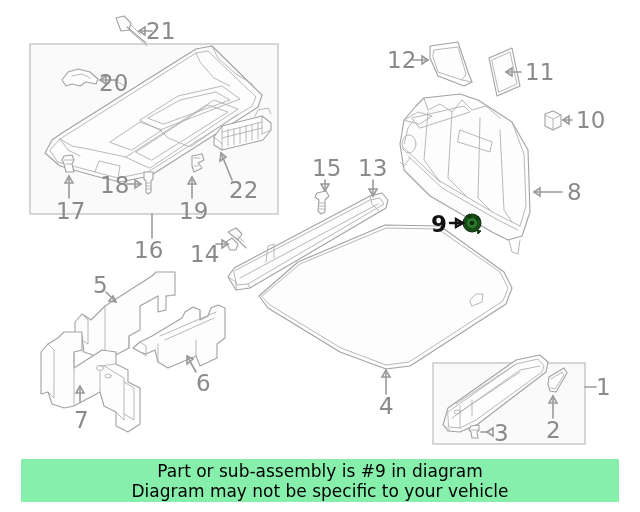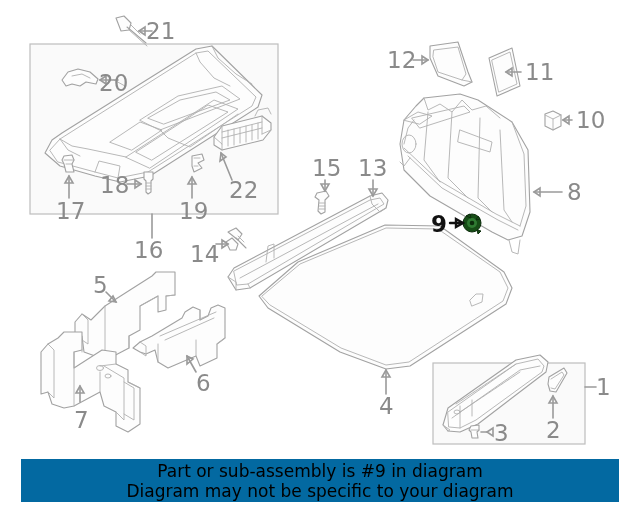--- a/index.html
+++ b/index.html
@@ -83,21 +83,21 @@
   .hl-part-in {
     fill: #2f7a32;
     stroke: none;
   }
   #banner {
     position: absolute;
     left: 21px;
     top: 459px;
     width: 598px;
     height: 43px;
-    background: #0369a1;
+    background: #86efac;
     display: flex;
     flex-direction: column;
     align-items: center;
     justify-content: center;
     box-sizing: border-box;
   }
   #banner .banner-line {
     font-family: "DejaVu Sans", sans-serif;
     font-size: 17px;
     color: #000000;
@@ -362,16 +362,16 @@
     <text class="callout-label" x="100" y="193">18</text>
     <text class="callout-label" x="179" y="219">19</text>
     <text class="callout-label" x="99" y="91">20</text>
     <text class="callout-label" x="146" y="39">21</text>
     <text class="callout-label" x="229" y="198">22</text>
 
   </svg>
 
   <div id="banner">
     <div class="banner-line">Part or sub-assembly is #9 in diagram</div>
-    <div class="banner-line">Diagram may not be specific to your diagram</div>
+    <div class="banner-line">Diagram may not be specific to your vehicle</div>
   </div>
 
 </div>
 
 </body></html>

